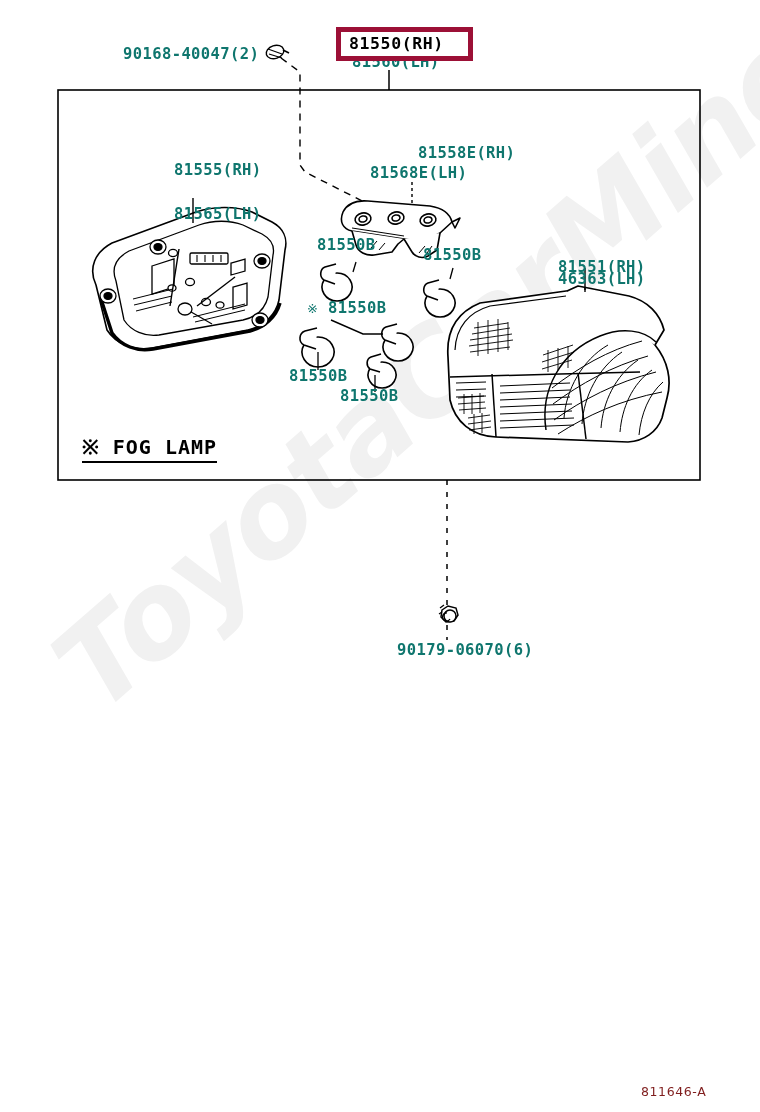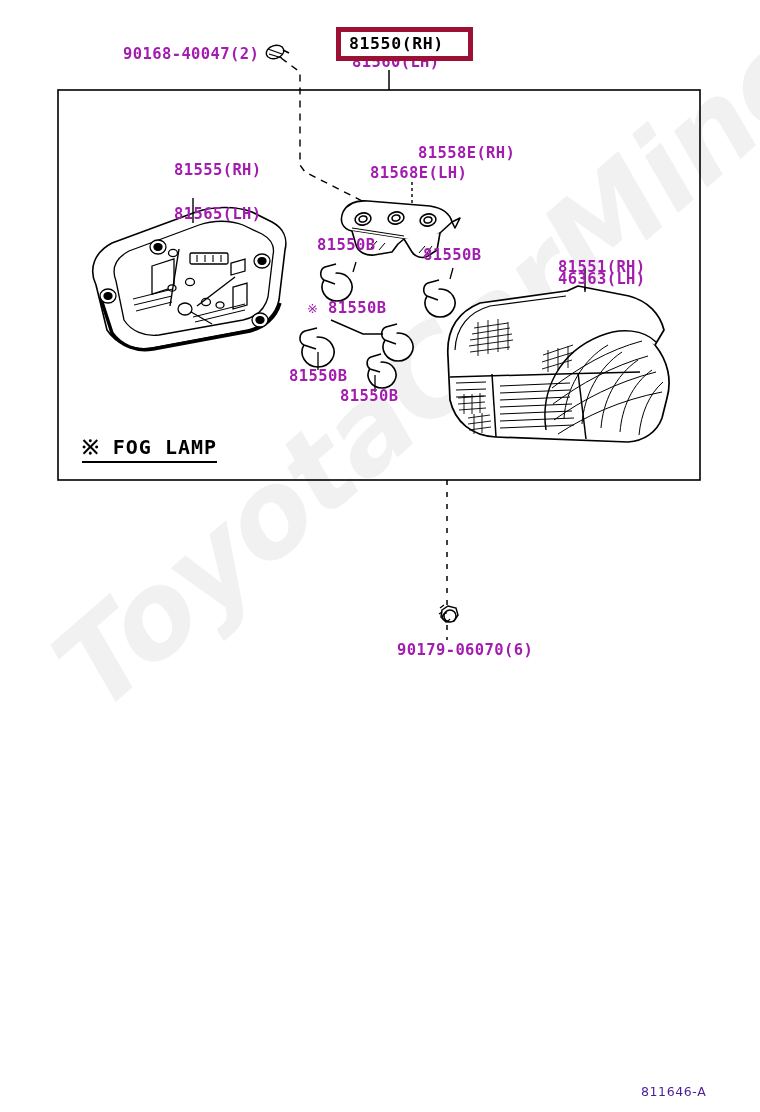--- a/index.html
+++ b/index.html
@@ -55,21 +55,21 @@
   
   .lbl {
     position: absolute;
     z-index: 6;
     font-family: "DejaVu Sans Mono", monospace;
     font-size: 15.5px;
     font-weight: 700;
     letter-spacing: 0.4px;
     white-space: nowrap;
     line-height: 20px;
-    color: #a21caf;
+    color: #0f766e;
   }
 
   
   .hl-box {
     position: absolute;
     z-index: 8;
     border: 5px solid #9c1036;
     background: #ffffff;
     padding: 1px 24px 2px 8px;
     font-family: "DejaVu Sans Mono", monospace;
@@ -92,21 +92,21 @@
     padding-bottom: 1px;
   }
 
   .sheet-code {
     position: absolute;
     z-index: 6;
     font-family: "DejaVu Sans", sans-serif;
     font-size: 12.5px;
     font-weight: 400;
     letter-spacing: 0.6px;
-    color: #4c1d95;
+    color: #7f1d1d;
     white-space: nowrap;
   }
 
   .ref-mark {
     font-family: "DejaVu Sans", sans-serif;
     font-size: 13px;
     font-weight: 400;
   }
 </style>
 </head>

